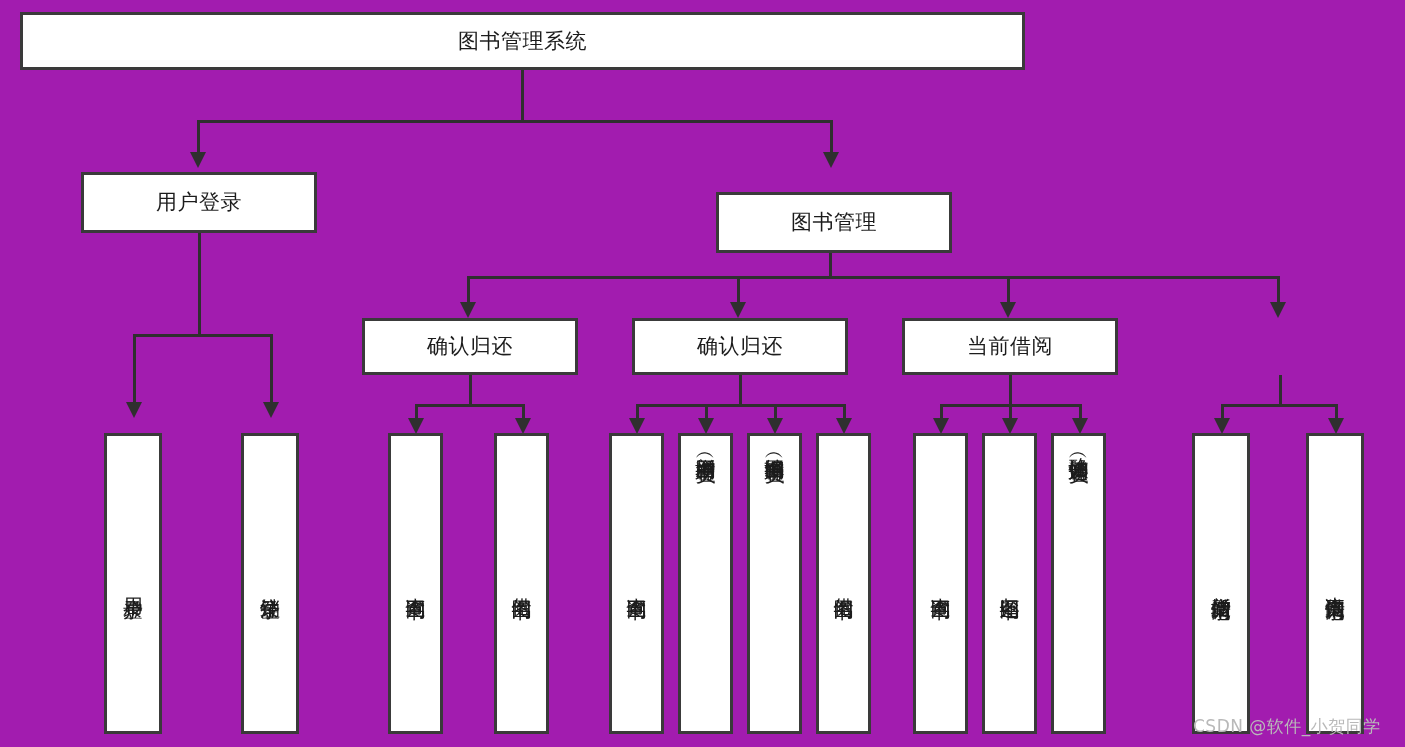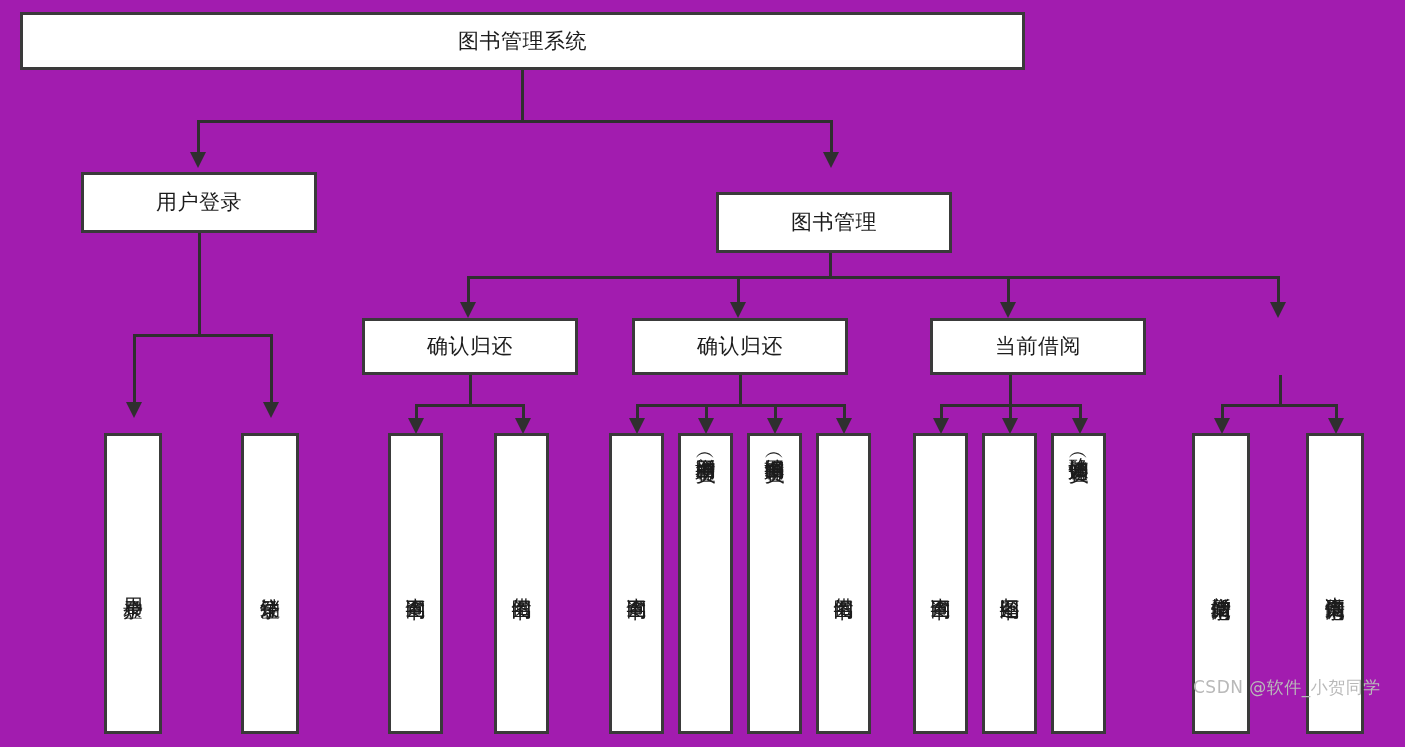--- a/index.html
+++ b/index.html
@@ -131,21 +131,21 @@
   <div class="arrow" style="left:1000px; top:302px;"></div>
   <div class="vline" style="left:1277px; top:276px; height:28px;"></div>
   <div class="arrow" style="left:1270px; top:302px;"></div>
 
   <div class="node horiz" style="left:362px; top:318px; width:216px; height:57px;">
     <span class="label">确认归还</span>
   </div>
   <div class="node horiz" style="left:632px; top:318px; width:216px; height:57px;">
     <span class="label">确认归还</span>
   </div>
-  <div class="node horiz" style="left:930px; top:318px; width:216px; height:57px;">
+  <div class="node horiz" style="left:902px; top:318px; width:216px; height:57px;">
     <span class="label">当前借阅</span>
   </div>
 
   <div class="vline" style="left:469px; top:375px; height:31px;"></div>
   <div class="hline" style="left:415px; top:404px; width:110px;"></div>
   <div class="vline" style="left:415px; top:404px; height:16px;"></div>
   <div class="arrow" style="left:408px; top:418px;"></div>
   <div class="vline" style="left:522px; top:404px; height:16px;"></div>
   <div class="arrow" style="left:515px; top:418px;"></div>
 
@@ -213,15 +213,15 @@
     <span class="label">确认归还（管理员）</span>
   </div>
 
   <div class="node vert centered" style="left:1192px; top:433px; width:58px; height:301px;">
     <span class="label">新增借阅记录</span>
   </div>
   <div class="node vert centered" style="left:1306px; top:433px; width:58px; height:301px;">
     <span class="label">查询借阅记录</span>
   </div>
 
-  <div class="watermark" style="left:1193px; top:676px;">CSDN @软件_小贺同学</div>
+  <div class="watermark" style="left:1193px; top:715px;">CSDN @软件_小贺同学</div>
 
 </div>
 
 </body></html>

